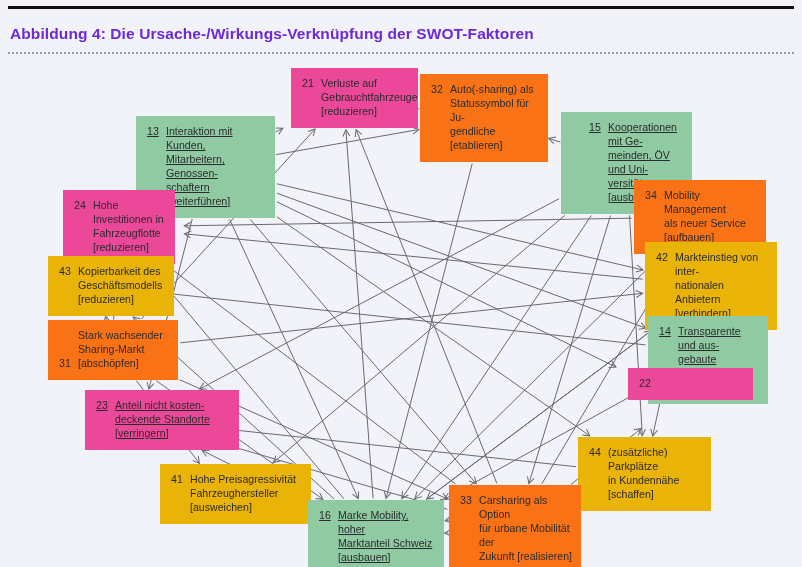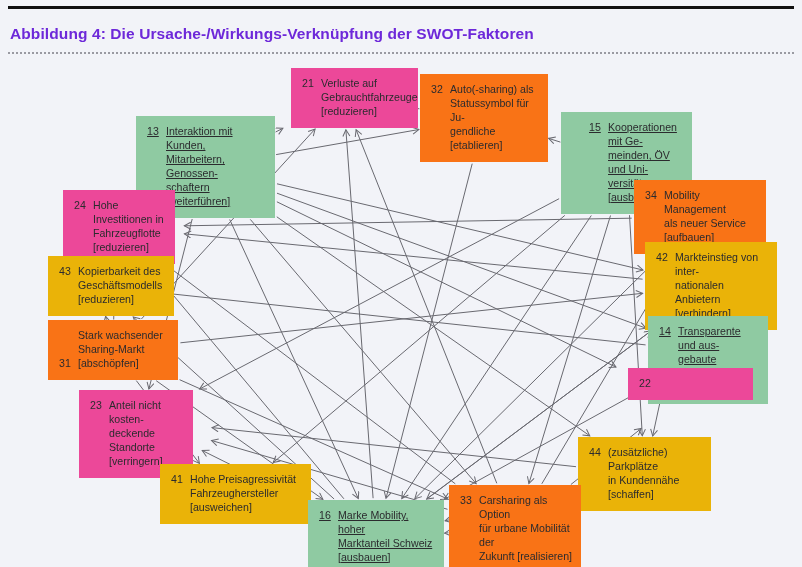--- a/index.html
+++ b/index.html
@@ -131,21 +131,21 @@
       <span class="txt">Markteinstieg von inter-<br>nationalen Anbietern<br>[verhindern]</span>
     </div>
     <div class="node cat-opportunity" style="left: 48px; top: 320px; width: 130px; align-items: flex-end;">
       <span class="num">31</span>
       <span class="txt">Stark wachsender<br>Sharing-Markt<br>[abschöpfen]</span>
     </div>
     <div class="node cat-strength" style="left: 648px; top: 316px; width: 120px;">
       <span class="num">14</span>
       <span class="txt">Transparente und aus-<br>gebaute Governance<br>[beibehalten]</span>
     </div>
-    <div class="node cat-weakness" style="left: 68px; top: 390px; width: 114px;">
+    <div class="node cat-weakness" style="left: 74px; top: 390px; width: 154px; text-decoration: underline;">
       <span class="num">23</span>
       <span class="txt">Anteil nicht kosten-<br>deckende Standorte<br>[verringern]</span>
     </div>
     <div class="node cat-weakness" style="left: 617px; top: 368px; width: 125px;">
       <span class="num">22</span>
     </div>
     <div class="node cat-threat" style="left: 160px; top: 464px; width: 151px;">
       <span class="num">41</span>
       <span class="txt">Hohe Preisagressivität<br>Fahrzeughersteller<br>[ausweichen]</span>
     </div>

